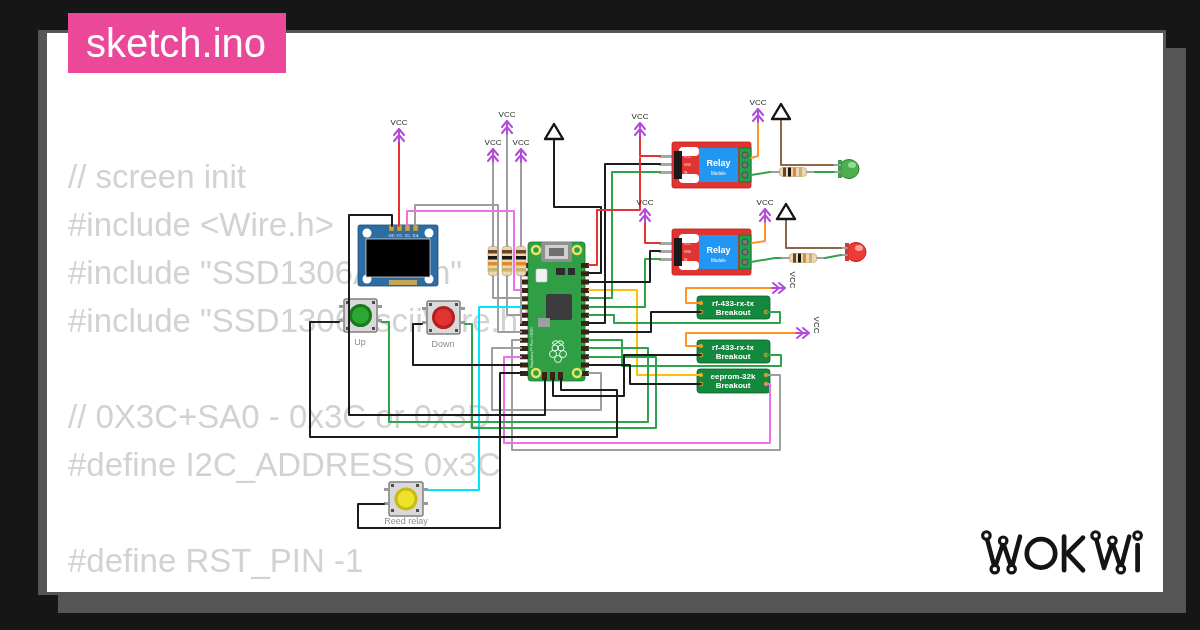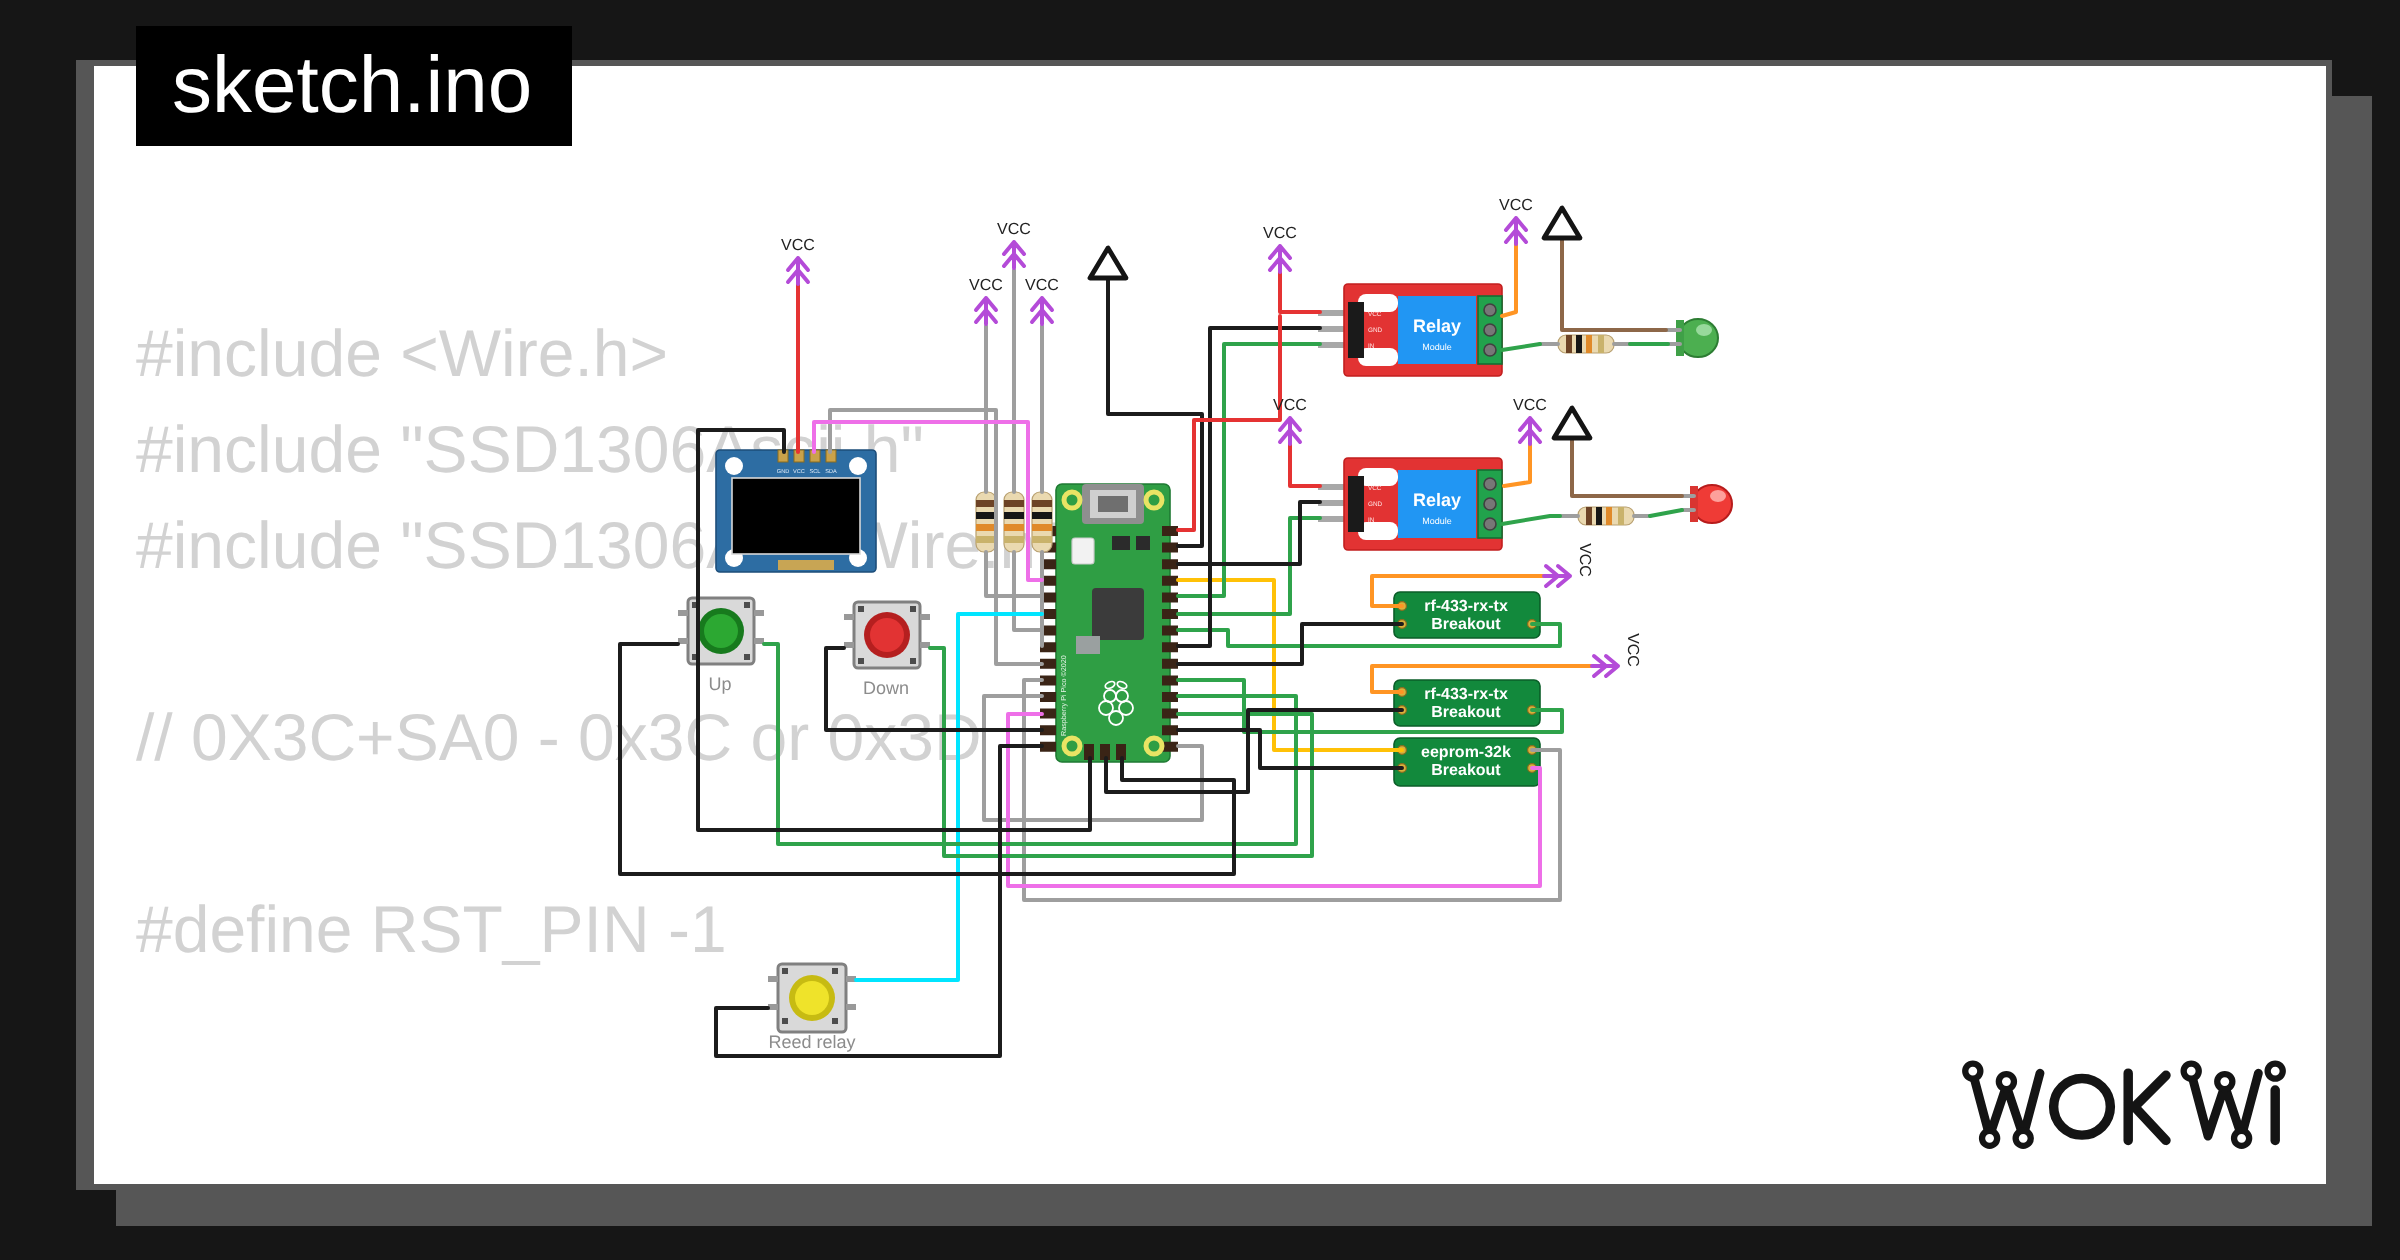--- a/index.html
+++ b/index.html
@@ -1,43 +1,45 @@
 <!DOCTYPE html>
 <html><head>
 <meta charset="utf-8">
 <style>
   html,body{margin:0;padding:0;}
   body{width:1200px;height:630px;background:#161616;position:relative;overflow:hidden;
        font-family:"Liberation Sans",sans-serif;}
   .card{position:absolute;left:38px;top:30px;width:1116px;height:559px;background:#ffffff;
         border:3px solid #565656;border-left-width:9px;box-shadow:20px 18px 0 0 #565656;
         overflow:hidden;z-index:1;}
-  .titlebox{position:absolute;left:68px;top:13px;width:218px;height:60px;background:#000000;
+  .titlebox{position:absolute;left:68px;top:13px;width:218px;height:60px;background:#ec4899;
         color:#ffffff;font-size:40px;line-height:60px;padding-left:18px;box-sizing:border-box;
         z-index:4;white-space:nowrap;}
   .code-layer{position:absolute;left:21px;top:122px;z-index:0;}
   .code-line{height:48px;font-size:33px;line-height:44px;color:#d2d2d2;white-space:pre;}
   #cir{position:absolute;left:0;top:0;z-index:3;pointer-events:none;}
   #cir path.w{fill:none;stroke-width:2;stroke-linecap:round;stroke-linejoin:round;}
   #cir path.sym{fill:none;stroke-width:2;stroke-linecap:round;stroke-linejoin:round;}
   #cir text{font-family:"Liberation Sans",sans-serif;}
   .lbl{fill:#8c8c8c;font-size:9px;text-anchor:middle;}
   .vcc{fill:#222222;font-size:8px;text-anchor:middle;}
   .btext{fill:#ffffff;font-weight:bold;font-size:8px;text-anchor:middle;}
 </style>
 </head>
 <body>
 
 <div class="card">
   <div class="code-layer">
+    <div class="code-line">// screen init</div>
     <div class="code-line">#include &lt;Wire.h&gt;</div>
     <div class="code-line">#include "SSD1306Ascii.h"</div>
     <div class="code-line">#include "SSD1306AsciiWire.h"</div>
     <div class="code-line"></div>
     <div class="code-line">// 0X3C+SA0 - 0x3C or 0x3D</div>
+    <div class="code-line">#define I2C_ADDRESS 0x3C</div>
     <div class="code-line"></div>
     <div class="code-line">#define RST_PIN -1</div>
   </div>
 </div>
 
 <div class="titlebox">sketch.ino</div>
 
 <svg id="cir" width="1200" height="630" viewBox="0 0 1200 630">
 
   <g>

